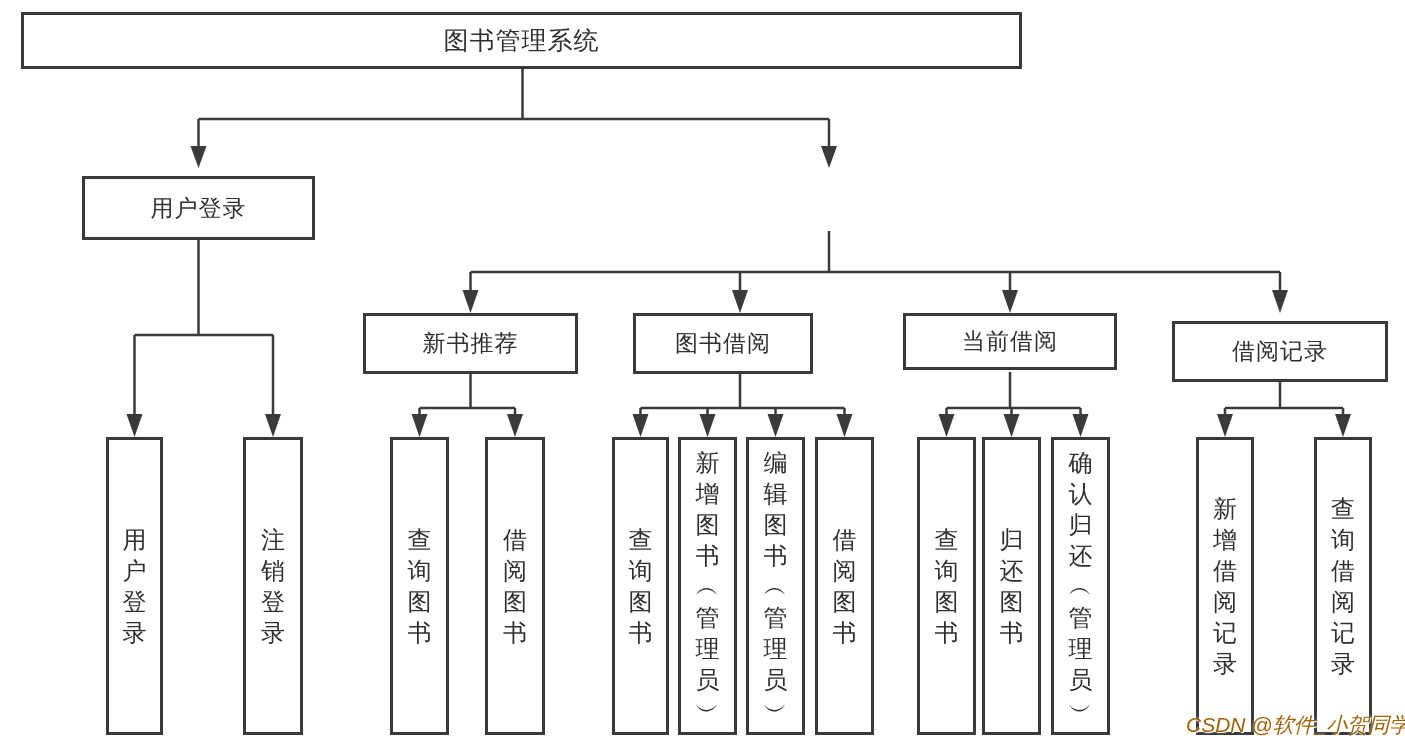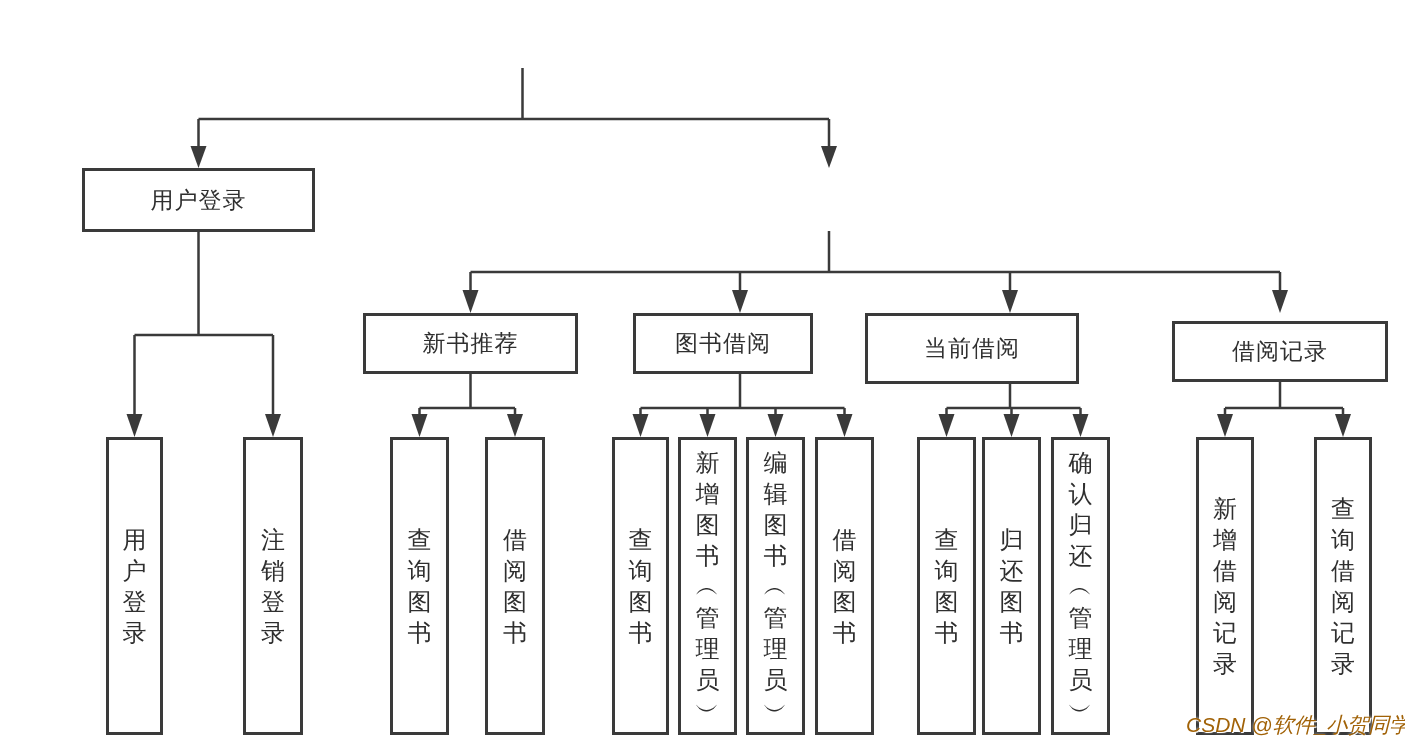--- a/index.html
+++ b/index.html
@@ -99,32 +99,35 @@
       <polygon points="1072.5,414 1088.5,414 1080.5,437" fill="#3a3a3a" stroke="none"></polygon>
     </g>
 
     <g stroke="#3a3a3a" stroke-width="2.5" fill="none">
       <path d="M1280,372 V408 M1225,408 H1343 M1225,408 V418 M1343,408 V418"></path>
       <polygon points="1217,414 1233,414 1225,437" fill="#3a3a3a" stroke="none"></polygon>
       <polygon points="1335,414 1351,414 1343,437" fill="#3a3a3a" stroke="none"></polygon>
     </g>
   </svg>
 
-
-  <div class="node" style="left:82px;top:168px;width:233px;height:64px">
+  <div class="node root" style="left:21px;top:12px;width:1001px;height:57px">
+    <span>图书管理系统</span>
+  </div>
+
+  <div class="node" style="left:82px;top:176px;width:233px;height:64px">
     <span>用户登录</span>
   </div>
 
   <div class="node" style="left:363px;top:313px;width:215px;height:61px">
     <span>新书推荐</span>
   </div>
   <div class="node" style="left:633px;top:313px;width:180px;height:61px">
     <span>图书借阅</span>
   </div>
-  <div class="node" style="left:865px;top:313px;width:214px;height:71px">
+  <div class="node" style="left:903px;top:313px;width:214px;height:57px">
     <span>当前借阅</span>
   </div>
   <div class="node" style="left:1172px;top:321px;width:216px;height:61px">
     <span>借阅记录</span>
   </div>
 
   <div class="node leaf" style="left:106px;top:437px;width:57px;height:298px">
     <span class="v-label">用
 户
 登

